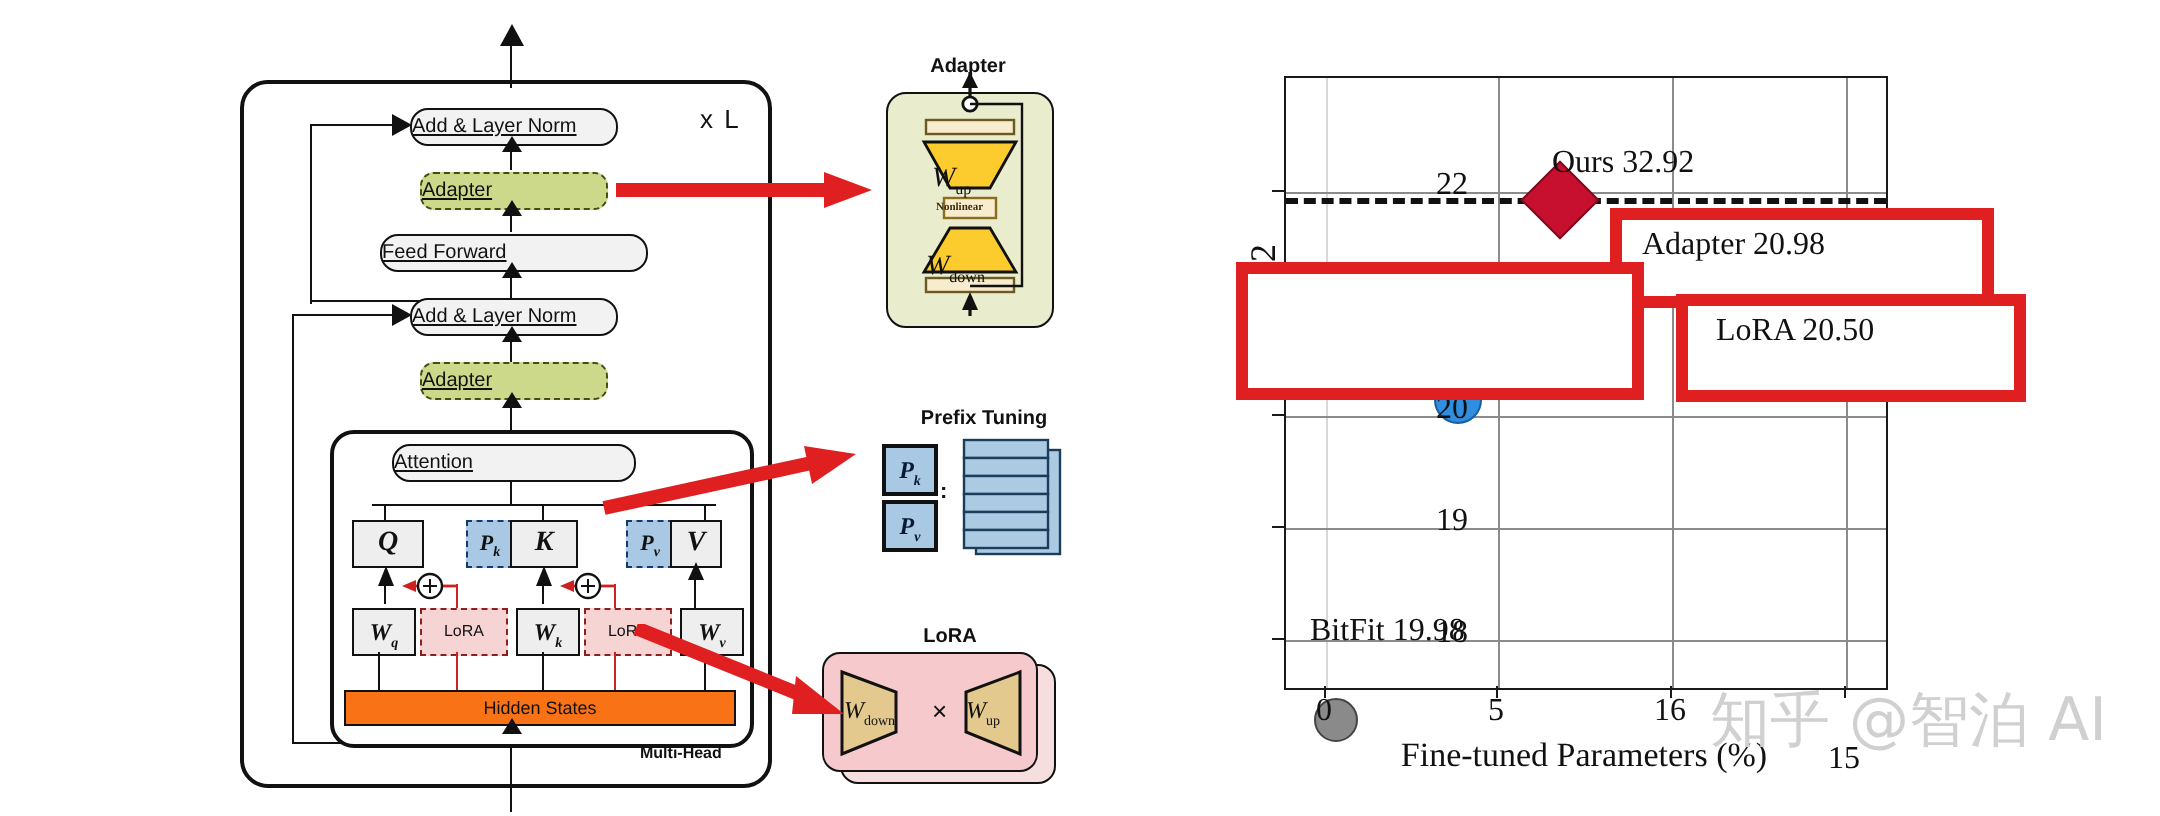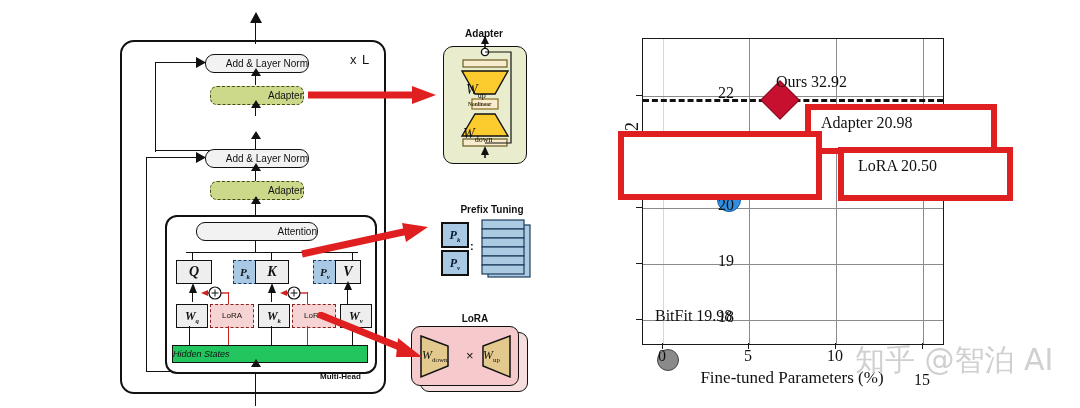--- a/index.html
+++ b/index.html
@@ -15,24 +15,25 @@
   .outer-frame{
     position:absolute;left:120px;top:40px;width:262px;height:350px;
     border:2px solid #111;border-radius:14px;background:#fff;
   }
   .xL{
     position:absolute;left:350px;top:52px;font-size:13px;color:#111;
     font-family:"Liberation Sans",sans-serif;letter-spacing:1px;
   }
   .blk{
     position:absolute;border:1.6px solid #111;background:#f2f2f2;
-    border-radius:9px;text-align:right;color:#111;
+    border-radius:9px;text-align:left;color:#111;
     font-size:10px;line-height:17px;height:17px;
     font-family:"Liberation Sans",sans-serif;
     white-space:nowrap;
+    text-decoration:underline;
   }
   .blk.adapter{
     background:#cdd98a;border:1.6px dashed #4a4a14;border-radius:7px;
   }
   .attn-frame{
     position:absolute;left:165px;top:215px;width:208px;height:155px;
     border:2px solid #111;border-radius:12px;background:#fff;
   }
   .mh-label{
     position:absolute;left:320px;top:372px;font-size:8px;font-weight:bold;color:#111;
@@ -40,22 +41,22 @@
   .sq{
     position:absolute;border:1.6px solid #111;background:#eee;
     text-align:center;color:#111;font-style:italic;font-weight:bold;
     font-family:"Liberation Serif",serif;
   }
   .sq.p{background:#a9c8e3;border:1.6px dashed #123a6b;}
   .sq.lora{background:#f7d4d4;border:1.6px dashed #8a2020;font-style:normal;
     font-weight:normal;font-family:"Liberation Sans",sans-serif;font-size:8px;}
   .hs{
     position:absolute;left:172px;top:345px;width:194px;height:16px;
-    border:1.5px solid #111;background:#22c55e;
-    font-size:9px;line-height:16px;color:#111;font-style:italic;
+    border:1.5px solid #111;background:#f97316;text-align:center;
+    font-size:9px;line-height:16px;color:#111;
   }
   .ln{position:absolute;background:#111;}
   .vln{width:1.4px;}
   .hln{height:1.4px;}
 
   
   .detail-title{position:absolute;font-size:10px;font-weight:bold;color:#111;text-align:center;}
   .adapter-box{
     position:absolute;left:443px;top:46px;width:82px;height:116px;
     background:#e9eccd;border:1.6px solid #111;border-radius:10px;
@@ -141,20 +142,21 @@
     <svg style="position:absolute;left:250px;top:68px;" width="12" height="9">
         <polygon points="6,0 11,8 1,8" fill="#111"></polygon>
       </svg>
 
     <div class="blk adapter" style="left:210px;top:86px;width:92px;">Adapter</div>
     <div class="ln vln" style="left:255px;top:104px;height:12px;"></div>
     <svg style="position:absolute;left:250px;top:100px;" width="12" height="9">
         <polygon points="6,0 11,8 1,8" fill="#111"></polygon>
       </svg>
 
+    <div class="blk" style="left:190px;top:117px;width:132px;">Feed Forward</div>
     <div class="ln vln" style="left:255px;top:135px;height:14px;"></div>
     <svg style="position:absolute;left:250px;top:131px;" width="12" height="9">
         <polygon points="6,0 11,8 1,8" fill="#111"></polygon>
       </svg>
 
     <div class="ln vln" style="left:155px;top:62px;height:90px;"></div>
     <div class="ln hln" style="left:155px;top:150px;width:100px;"></div>
     <div class="ln hln" style="left:155px;top:62px;width:44px;"></div>
     <svg style="position:absolute;left:196px;top:57px;" width="11" height="11">
         <polygon points="10,5.5 0,0 0,11" fill="#111"></polygon>
@@ -344,21 +346,21 @@
     <div class="ytick-lab" style="top:140px;">21</div>
     <div class="ytick-lab" style="top:84px;">22</div>
     <div class="tickmark" style="left:36px;top:319px;width:6px;height:1.4px;"></div>
     <div class="tickmark" style="left:36px;top:263px;width:6px;height:1.4px;"></div>
     <div class="tickmark" style="left:36px;top:207px;width:6px;height:1.4px;"></div>
     <div class="tickmark" style="left:36px;top:151px;width:6px;height:1.4px;"></div>
     <div class="tickmark" style="left:36px;top:95px;width:6px;height:1.4px;"></div>
 
     <div class="xtick-lab" style="left:47px;">0</div>
     <div class="xtick-lab" style="left:133px;">5</div>
-    <div class="xtick-lab" style="left:220px;">10</div>
+    <div class="xtick-lab" style="left:220px;">16</div>
     <div class="xtick-lab" style="left:307px;margin-top:24px;">15</div>
     <div class="tickmark" style="left:62px;top:343px;width:1.4px;height:6px;"></div>
     <div class="tickmark" style="left:148px;top:343px;width:1.4px;height:6px;"></div>
     <div class="tickmark" style="left:235px;top:343px;width:1.4px;height:6px;"></div>
     <div class="tickmark" style="left:322px;top:343px;width:1.4px;height:6px;"></div>
 
     <div class="pt-label" style="left:176px;top:73px;">Ours 32.92</div>
     <div class="pt-label" style="left:55px;top:307px;">BitFit 19.98</div>
 
     <div class="redbox-fill" style="left:205px;top:104px;width:180px;height:38px;"></div>

